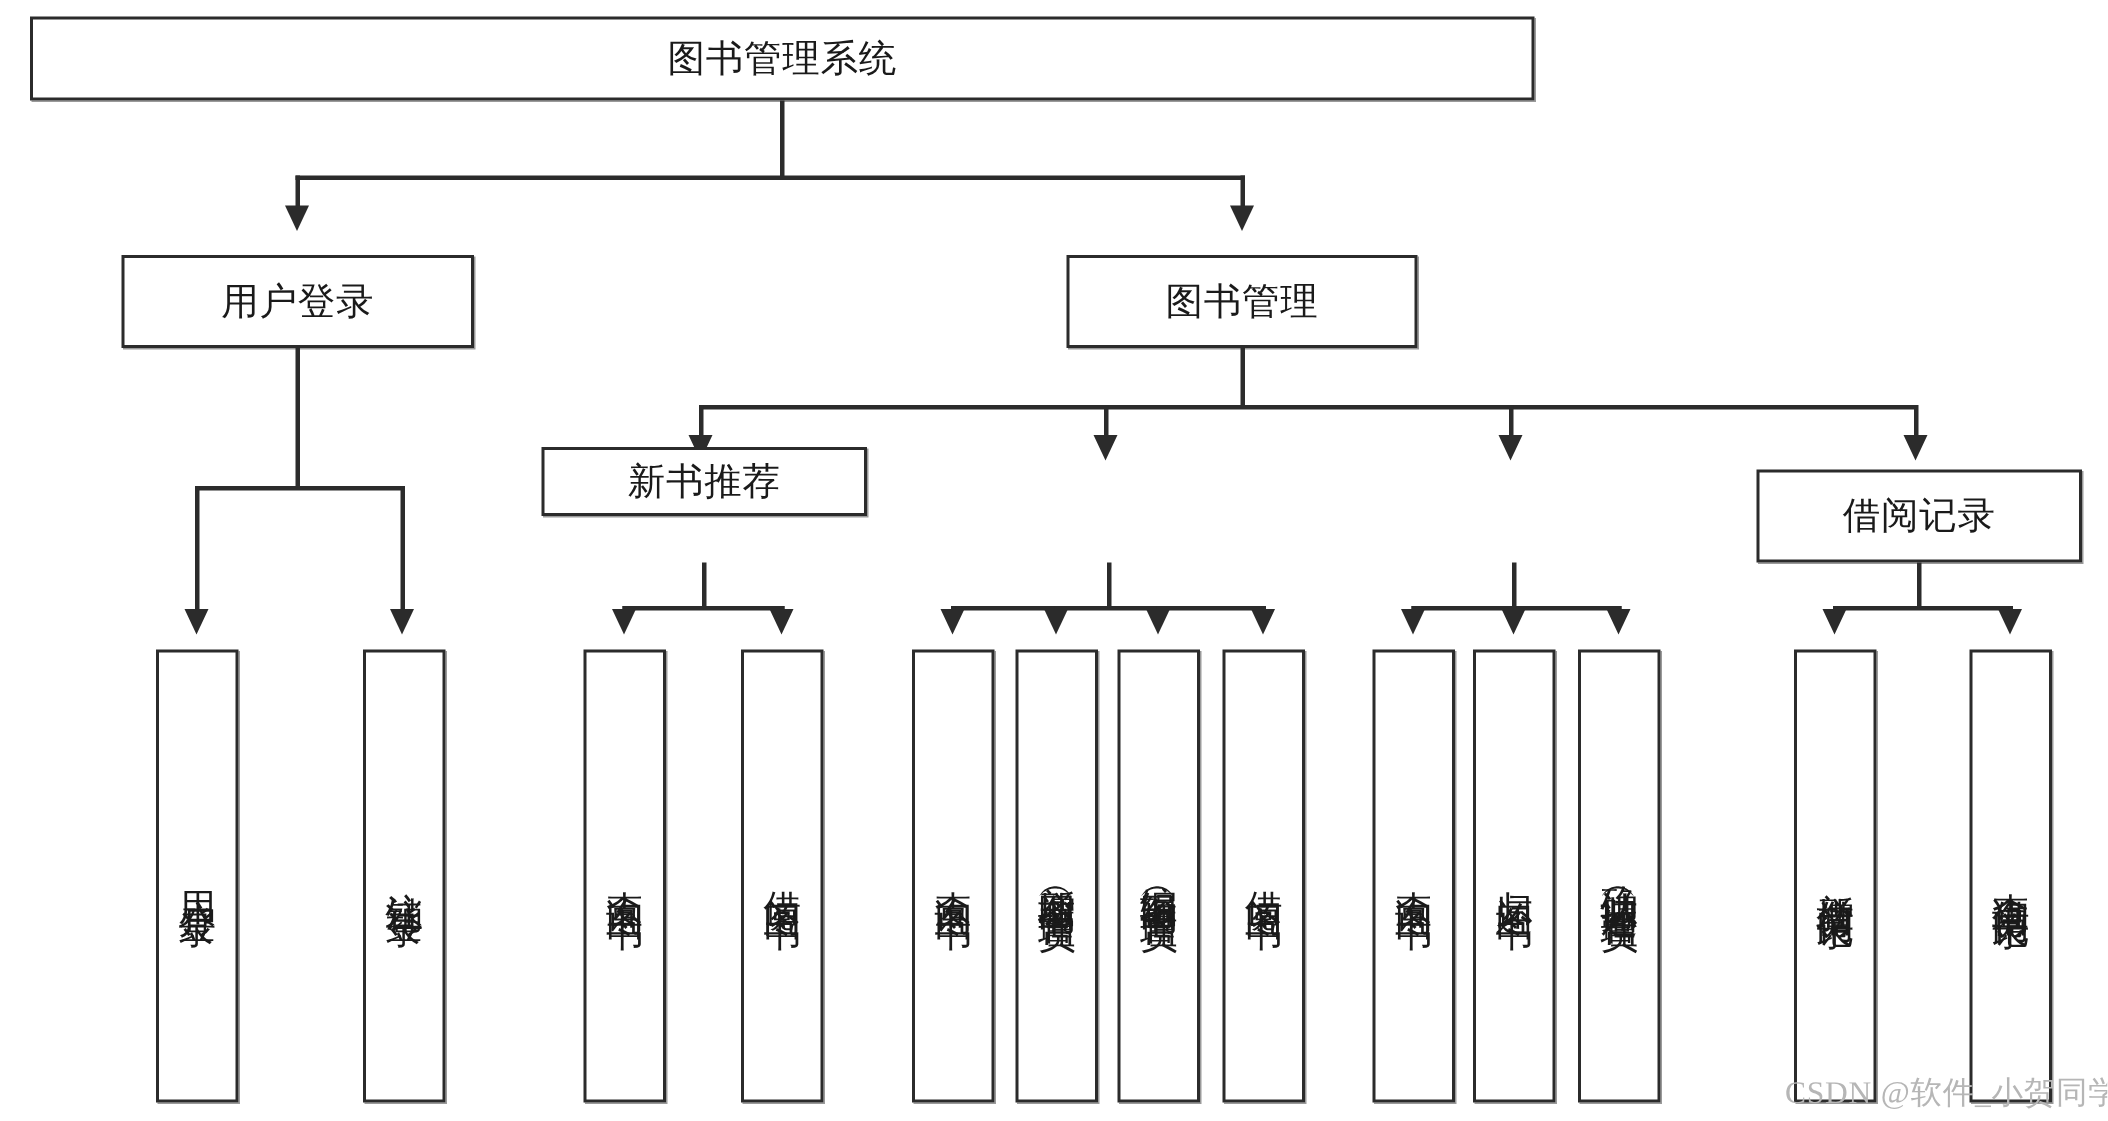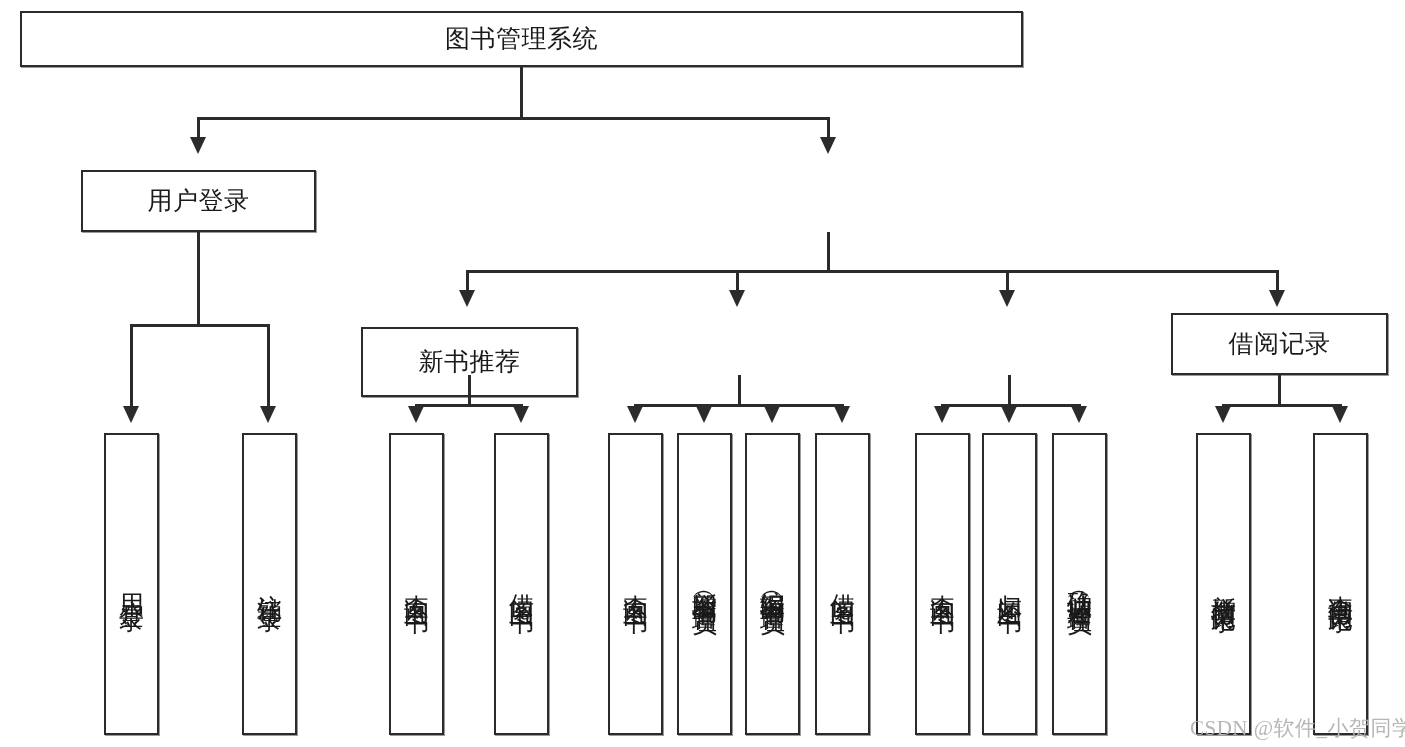--- a/index.html
+++ b/index.html
@@ -99,40 +99,43 @@
   <div class="ln h" style="left:197px; top:117px; width:633px; height:3px;"></div>
   <div class="ln v" style="left:197px; top:117px; width:3px; height:22px;"></div>
   <div class="ln v" style="left:827px; top:117px; width:3px; height:22px;"></div>
   <div class="arrow" style="left:190px; top:137px;"></div>
   <div class="arrow" style="left:820px; top:137px;"></div>
 
   <div class="node h" style="left:81px; top:170px; width:235px; height:62px;">
     <span class="node-label">用户登录</span>
   </div>
 
+  <div class="node h" style="left:711px; top:170px; width:234px; height:62px;">
+    <span class="node-label">图书管理</span>
+  </div>
 
   <div class="ln v" style="left:197px; top:232px; width:3px; height:94px;"></div>
   <div class="ln h" style="left:130px; top:324px; width:140px; height:3px;"></div>
   <div class="ln v" style="left:130px; top:324px; width:3px; height:84px;"></div>
   <div class="ln v" style="left:267px; top:324px; width:3px; height:84px;"></div>
   <div class="arrow" style="left:123px; top:406px;"></div>
   <div class="arrow" style="left:260px; top:406px;"></div>
 
   <div class="ln v" style="left:827px; top:232px; width:3px; height:40px;"></div>
   <div class="ln h" style="left:466px; top:270px; width:812px; height:3px;"></div>
   <div class="ln v" style="left:466px; top:270px; width:3px; height:22px;"></div>
   <div class="ln v" style="left:736px; top:270px; width:3px; height:22px;"></div>
   <div class="ln v" style="left:1006px; top:270px; width:3px; height:22px;"></div>
   <div class="ln v" style="left:1276px; top:270px; width:3px; height:22px;"></div>
   <div class="arrow" style="left:459px; top:290px;"></div>
   <div class="arrow" style="left:729px; top:290px;"></div>
   <div class="arrow" style="left:999px; top:290px;"></div>
   <div class="arrow" style="left:1269px; top:290px;"></div>
 
-  <div class="node h" style="left:361px; top:327px; width:217px; height:70px;">
+  <div class="node h" style="left:361px; top:298px; width:217px; height:46px;">
     <span class="node-label">新书推荐</span>
   </div>
   <div class="node h" style="left:1171px; top:313px; width:217px; height:62px;">
     <span class="node-label">借阅记录</span>
   </div>
 
   <div class="ln v" style="left:468px; top:375px; width:3px; height:31px;"></div>
   <div class="ln h" style="left:415px; top:404px; width:108px; height:3px;"></div>
   <div class="ln v" style="left:415px; top:404px; width:3px; height:4px;"></div>
   <div class="ln v" style="left:520px; top:404px; width:3px; height:4px;"></div>

